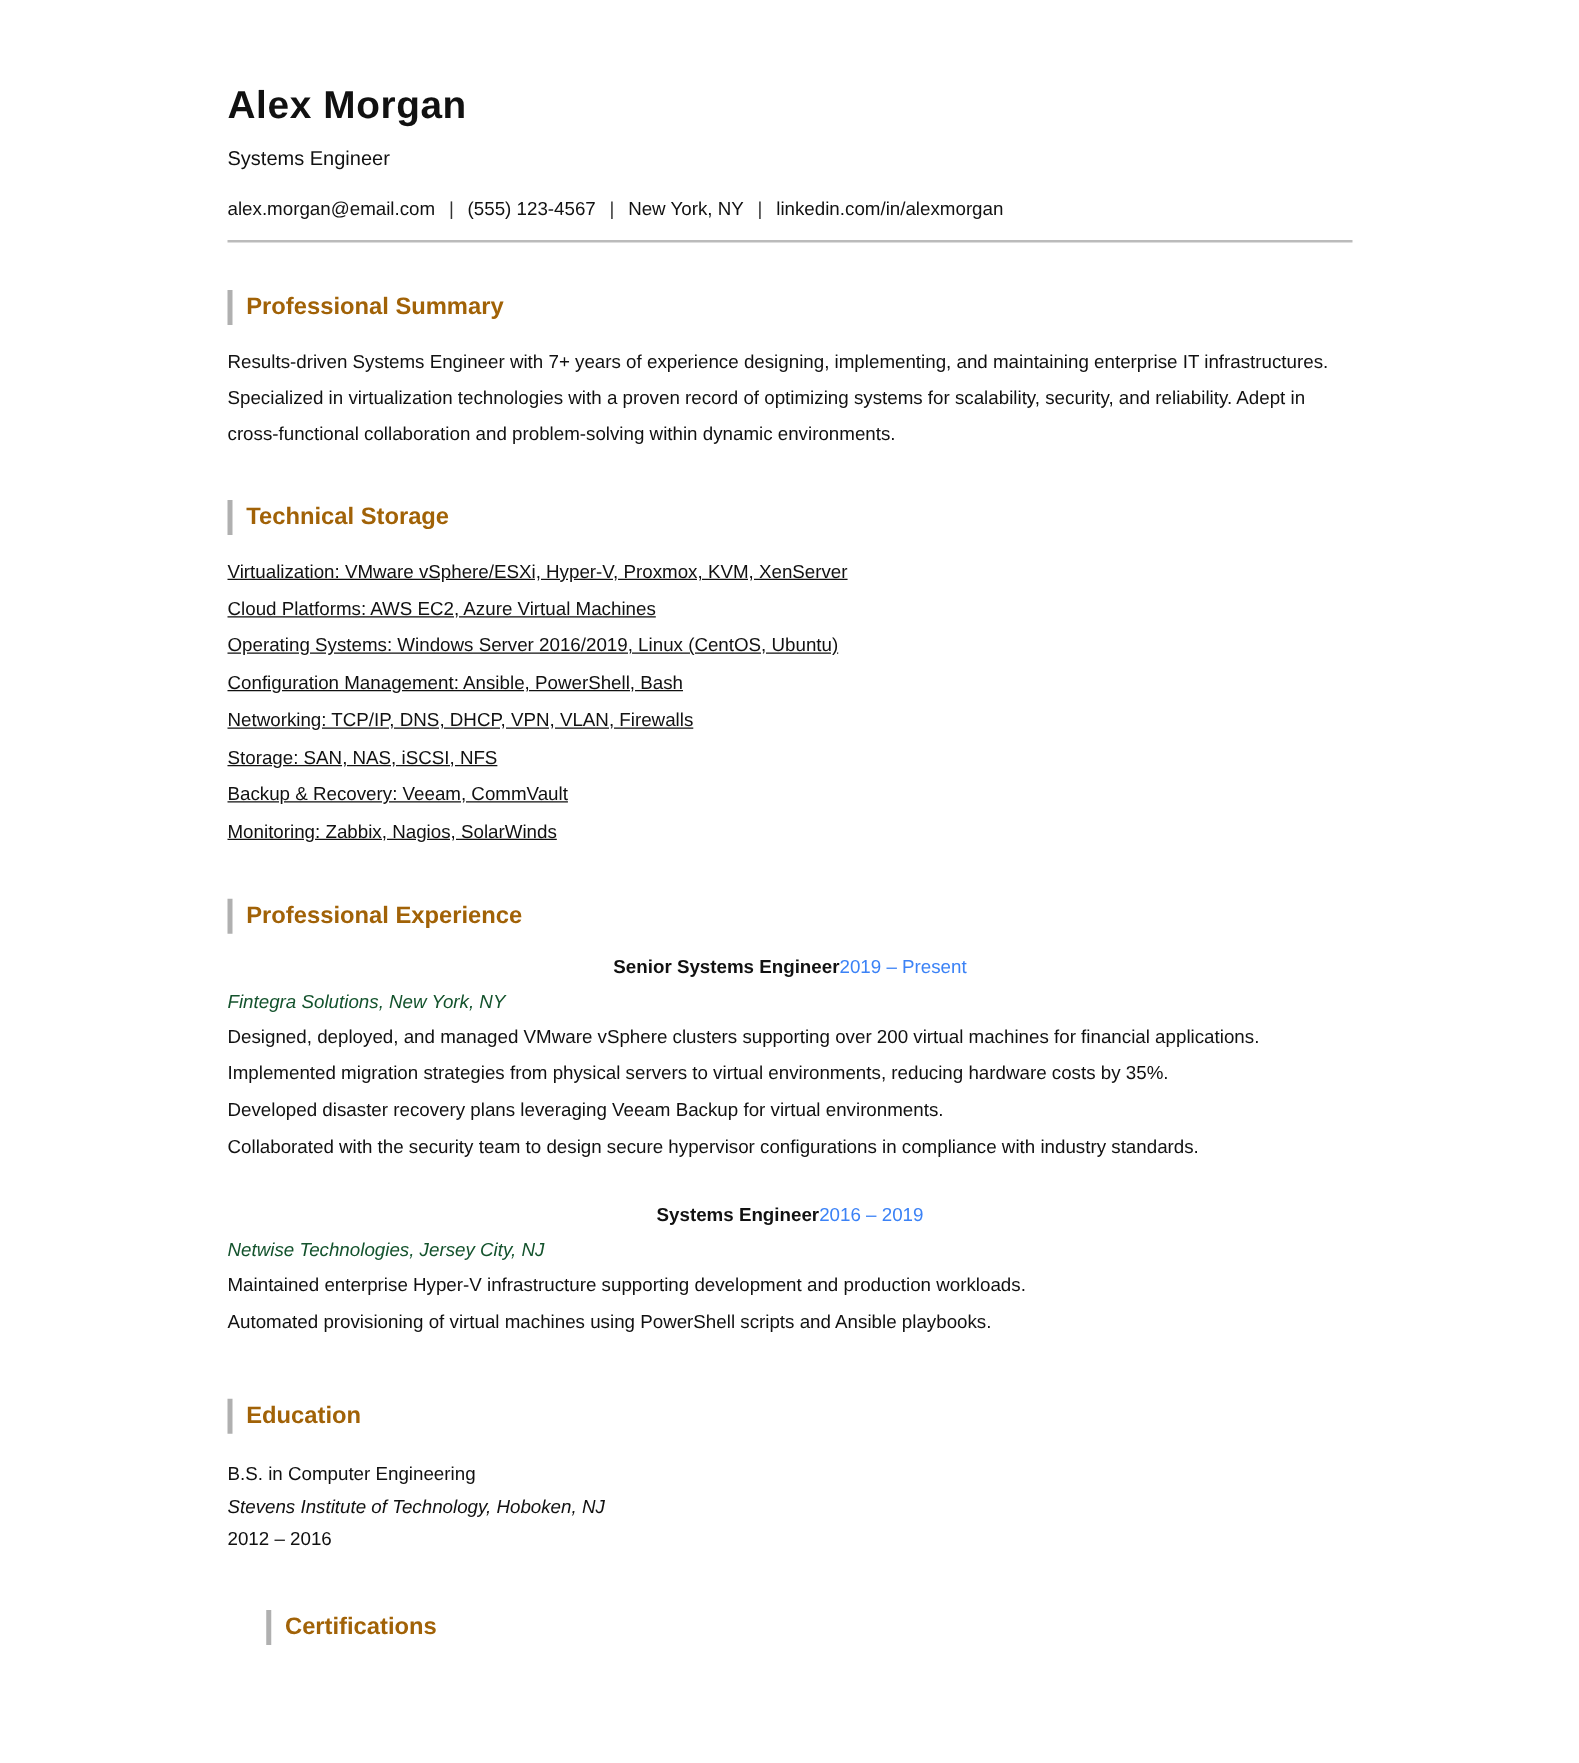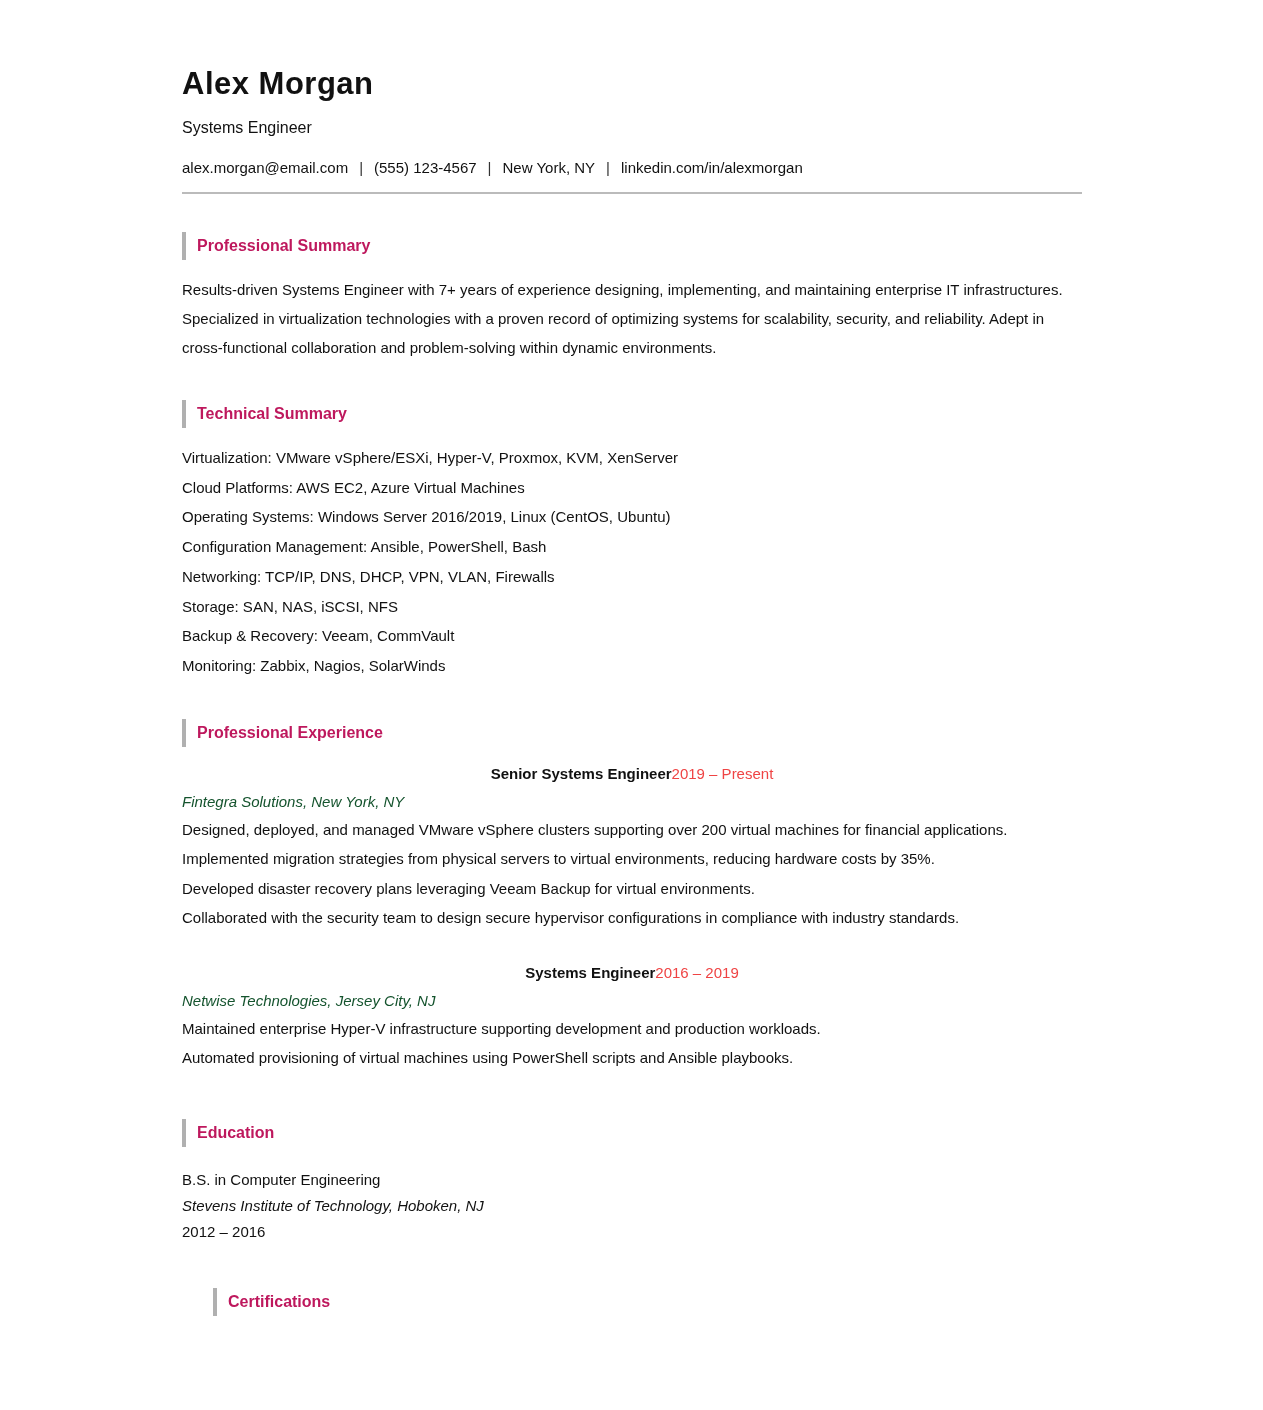--- a/index.html
+++ b/index.html
@@ -51,55 +51,56 @@
     background: #bbbbbb;
     border: none;
     width: 900px;
   }
 
   
   .section { margin-top: 38px; }
   .section-heading {
     border-left: 4px solid #b0b0b0;
     padding-left: 11px;
-    font-size: 16px;
+    font-size: 19px;
     font-weight: bold;
     line-height: 28px;
-    color: #be185d;
+    color: #a16207;
   }
   .section-body { margin-top: 15px; }
 
   .summary-text {
     font-size: 15px;
     line-height: 29px;
     color: #111111;
   }
 
   .skill-line {
     font-size: 15px;
     line-height: 29.7px;
     color: #111111;
+    text-decoration: underline;
   }
 
   
   .job { margin-top: 18px; }
   .job + .job { margin-top: 31px; }
   .job-header {
     display: flex;
     justify-content: center;
     align-items: baseline;
   }
   .job-role {
     font-size: 15px;
     font-weight: bold;
     color: #111111;
   }
   .job-dates {
     font-size: 15px;
-    color: #ef4444;
+    color: #3b82f6;
   }
   .job-company {
     margin-top: 11px;
     font-size: 15px;
     font-style: italic;
     color: #14532d;
   }
   .job-bullets { margin-top: 5px; }
   .bullet-line {
     font-size: 15px;
@@ -134,21 +135,21 @@
     </div>
 
     <div class="section">
       <div class="section-heading">Professional Summary</div>
       <div class="section-body">
         <p class="summary-text">Results-driven Systems Engineer with 7+ years of experience designing, implementing, and maintaining enterprise IT infrastructures. Specialized in virtualization technologies with a proven record of optimizing systems for scalability, security, and reliability. Adept in cross-functional collaboration and problem-solving within dynamic environments.</p>
       </div>
     </div>
 
     <div class="section">
-      <div class="section-heading">Technical Summary</div>
+      <div class="section-heading">Technical Storage</div>
       <div class="section-body">
         <p class="skill-line">Virtualization: VMware vSphere/ESXi, Hyper-V, Proxmox, KVM, XenServer</p>
         <p class="skill-line">Cloud Platforms: AWS EC2, Azure Virtual Machines</p>
         <p class="skill-line">Operating Systems: Windows Server 2016/2019, Linux (CentOS, Ubuntu)</p>
         <p class="skill-line">Configuration Management: Ansible, PowerShell, Bash</p>
         <p class="skill-line">Networking: TCP/IP, DNS, DHCP, VPN, VLAN, Firewalls</p>
         <p class="skill-line">Storage: SAN, NAS, iSCSI, NFS</p>
         <p class="skill-line">Backup &amp; Recovery: Veeam, CommVault</p>
         <p class="skill-line">Monitoring: Zabbix, Nagios, SolarWinds</p>
       </div>

